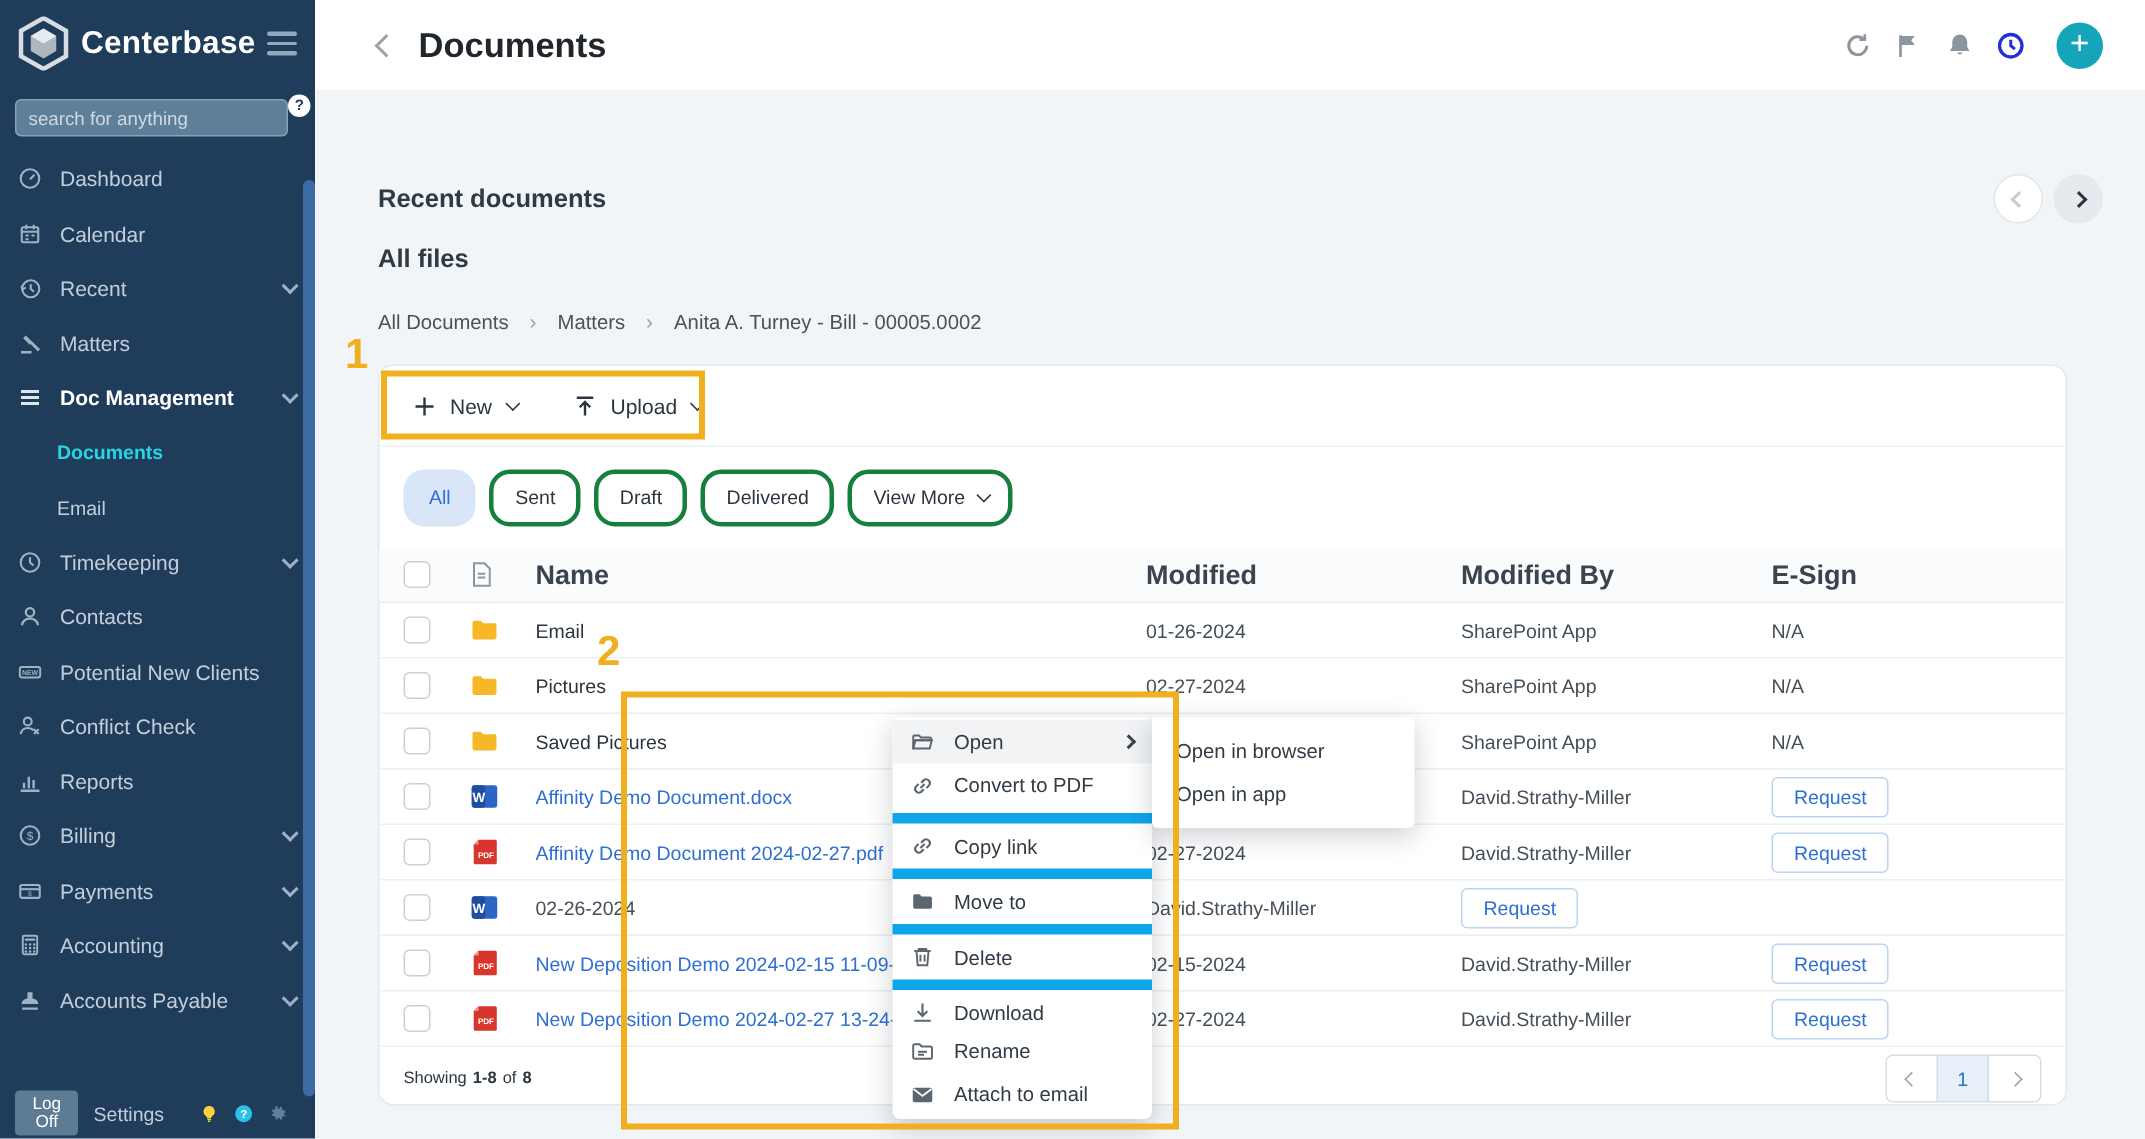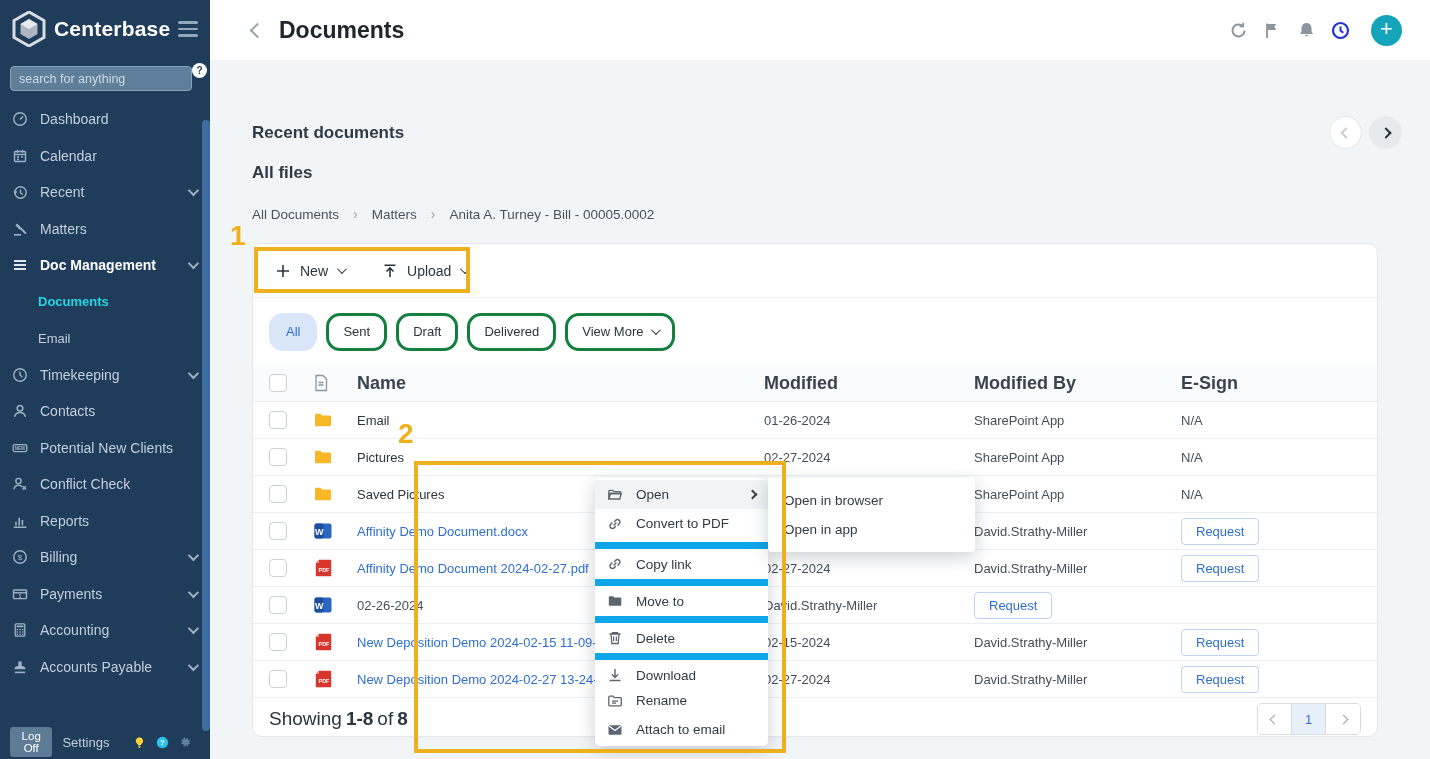--- a/index.html
+++ b/index.html
@@ -105,21 +105,21 @@
   .tbl-row { height:37px; border-bottom:1px solid #eceff2; font-size:13px; color:#454f59; }
   .cbx { width:18px; height:18px; border:1.5px solid #c9d0d7; border-radius:4px;
     background:#fff; cursor:pointer; }
   .fname { color:#2b353f; white-space:nowrap; overflow:hidden; }
   .fname.link { color:#2e6fd2; cursor:pointer; }
   .ficon { width:20px; height:20px; display:block; }
   .head-doc-icon { width:16px; height:18px; color:#8d959d; }
   .req-btn { background:#fff; border:1px solid #bcd4f2; color:#2e6fd2; font-size:13px;
     padding:5px 14px; border-radius:4px; cursor:pointer; font-family:inherit; }
   .tbl-foot { height:42px; display:flex; align-items:center; padding:0 16px; }
-  .showing { display:flex; gap:4px; font-size:19px; color:#2b353f; }
+  .showing { display:flex; gap:4px; font-size:11px; color:#2b353f; }
   .showing b { font-weight:700; }
   .pager { margin-left:auto; display:flex; border:1px solid #d7dce2; border-radius:5px; overflow:hidden; }
   .pg { width:34px; height:30px; display:flex; align-items:center; justify-content:center;
     background:#fff; cursor:pointer; border-right:1px solid #d7dce2; font-size:13px; }
   .pg:last-child { border-right:none; }
   .pg .pchev { width:7px; height:7px; border-left:1.8px solid #9aa2ab; border-bottom:1.8px solid #9aa2ab; }
   .pg.prev .pchev { transform:rotate(45deg); }
   .pg.next .pchev { transform:rotate(-135deg); }
   .pg.cur { background:#e7eff9; color:#2e6fd2; }
 
@@ -127,21 +127,21 @@
   .ctx-menu { position:absolute; left:427px; top:478px; width:173px; background:#fff;
     border-radius:5px; box-shadow:0 5px 18px rgba(30,40,60,.22); z-index:10; padding:2px 0; }
   .ctx-item { display:flex; align-items:center; height:29px; padding:0 12px; gap:13px;
     font-size:13.5px; color:#313b45; cursor:pointer; }
   .ctx-item.divided { border-top:7px solid #0ea5e9; margin-top:4px; padding-top:4px; height:33px; }
   .ctx-item.hovered { background:#f1f3f5; }
   .ctx-item .micon { width:16px; height:16px; color:#5c6670; flex:0 0 auto; }
   .ctx-item .mlabel { flex:1; }
   .subarrow { width:7px; height:7px; border-right:2px solid #3a444e; border-top:2px solid #3a444e;
     transform:rotate(45deg); }
-  .ctx-sub { position:absolute; left:600px; top:478px; width:207px; background:#fff;
+  .ctx-sub { position:absolute; left:600px; top:478px; width:175px; background:#fff;
     box-shadow:0 5px 18px rgba(30,40,60,.22); border-radius:0 4px 4px 4px; z-index:11; padding:8px 0; }
   .ctx-sub .sitem { height:29px; display:flex; align-items:center; padding:0 16px;
     font-size:13.5px; color:#313b45; cursor:pointer; }
 
   
   .anno { position:absolute; border:4px solid #f0b01e; z-index:12; pointer-events:none; }
   .anno-label { position:absolute; color:#f0b01e; font-size:28px; font-weight:700;
     z-index:12; pointer-events:none; }
 </style>
 </head>

